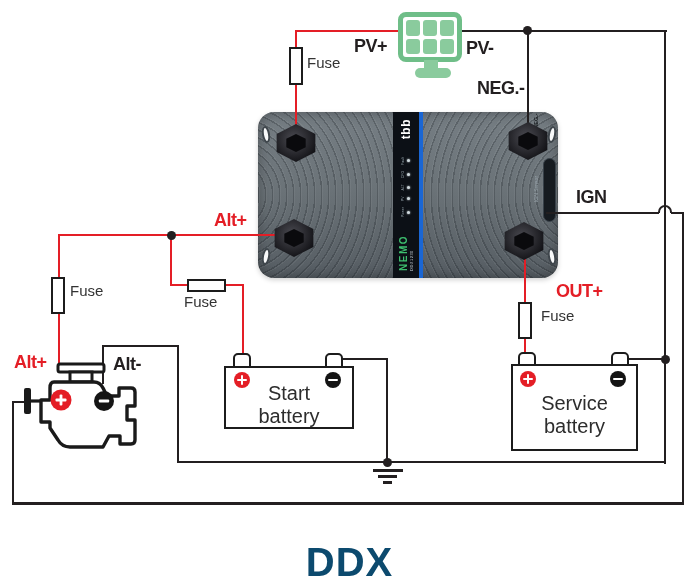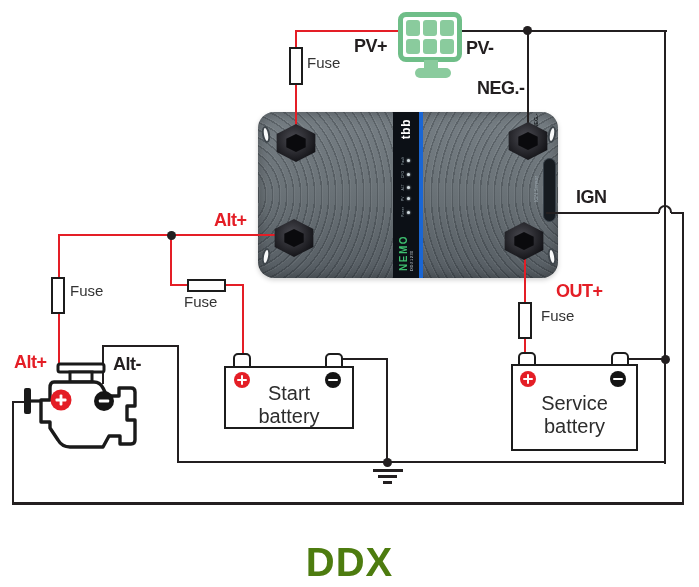--- a/index.html
+++ b/index.html
@@ -63,21 +63,21 @@
         border-radius:5px 5px 0 0;box-sizing:border-box;}
   .plus{position:absolute;width:16px;height:16px;border-radius:50%;background:#E41E26;}
   .plus::before{content:"";position:absolute;left:3.2px;top:6.7px;width:9.6px;height:2.7px;background:#fff;border-radius:1px;}
   .plus::after{content:"";position:absolute;left:6.7px;top:3.2px;width:2.7px;height:9.6px;background:#fff;border-radius:1px;}
   .minus{position:absolute;width:16px;height:16px;border-radius:50%;background:#141414;}
   .minus::before{content:"";position:absolute;left:3.2px;top:6.7px;width:9.6px;height:2.7px;background:#fff;border-radius:1px;}
   
   .gbar{position:absolute;background:#231F20;height:3px;}
   
   #title{position:absolute;left:0;top:540px;width:699px;text-align:center;font-size:40px;
-         font-weight:700;color:#4d7c0f;letter-spacing:1px;}
+         font-weight:700;color:#0c4a6e;letter-spacing:1px;}
 </style>
 </head>
 <body>
 
 <div id="canvas">
 
   <div id="device">
     <div class="fins l"></div>
     <div class="fins r"></div>
     <div class="hole" style="left:4px;top:14px;transform:rotate(-10deg);"></div>

